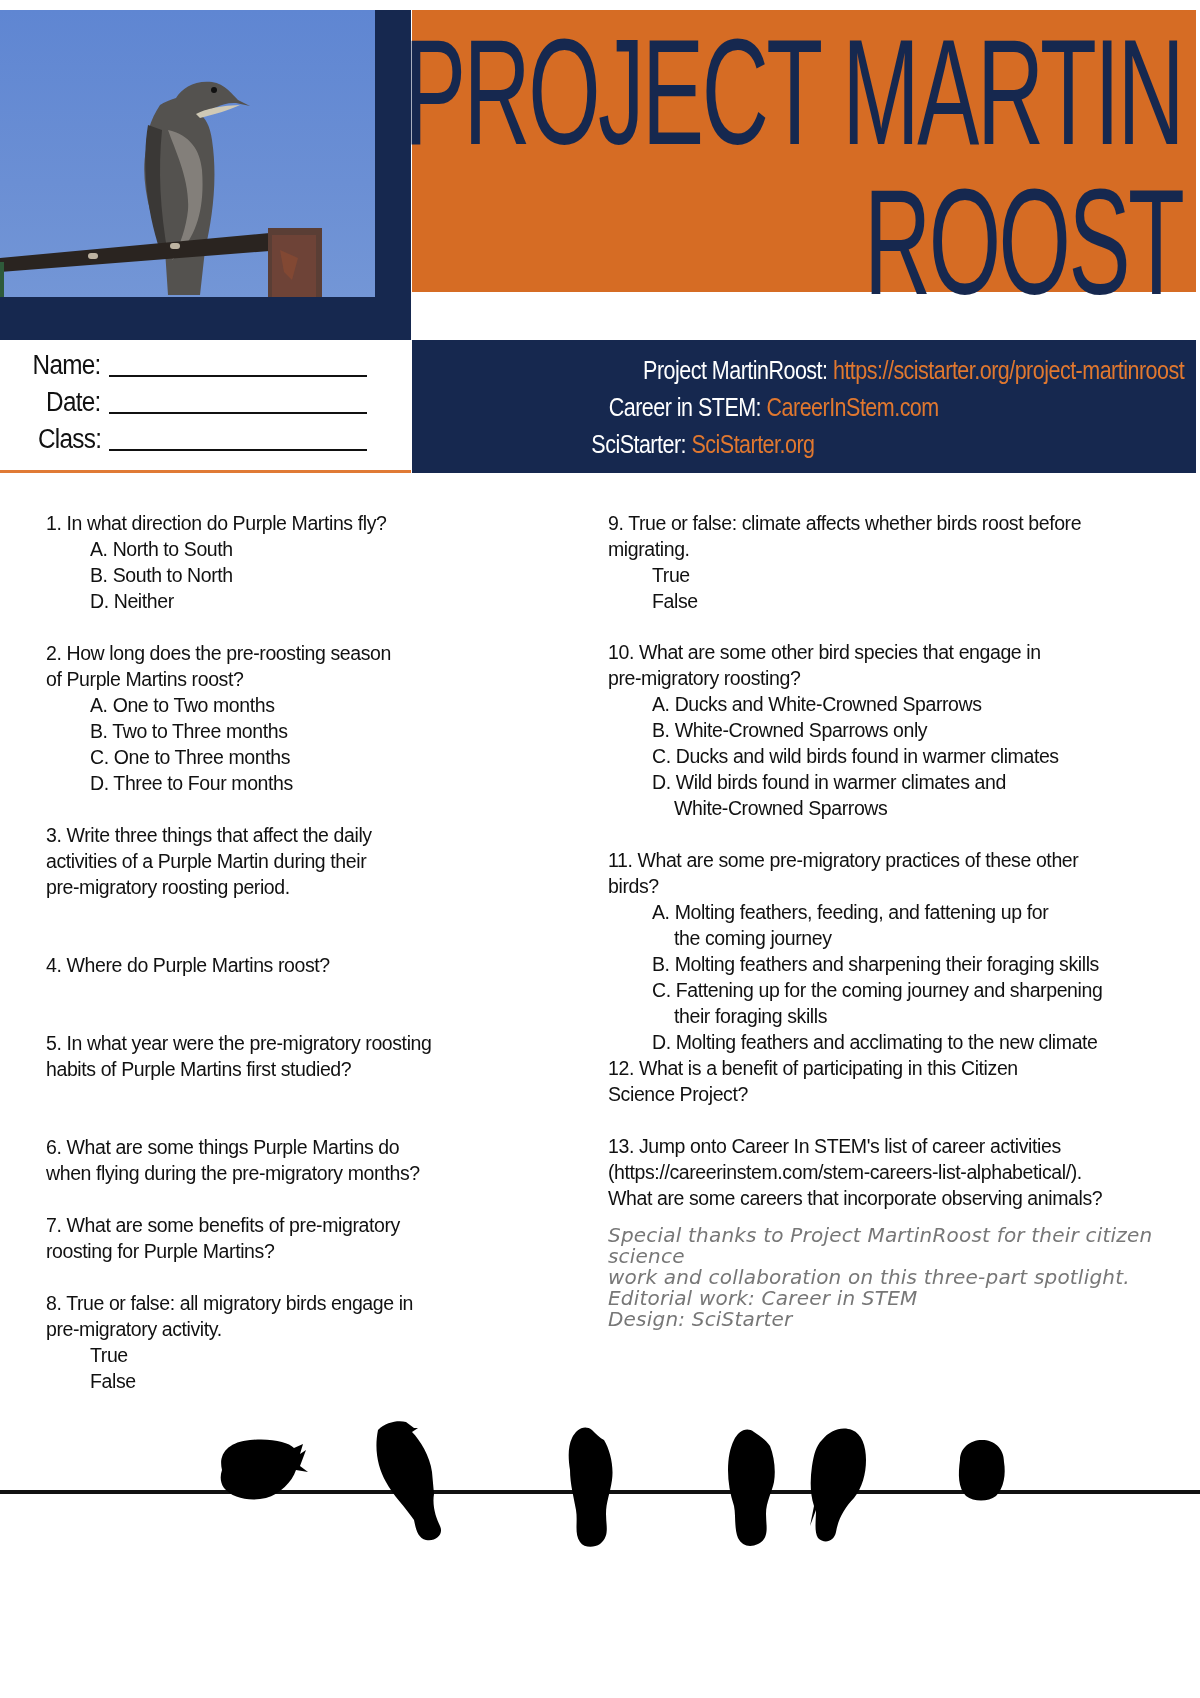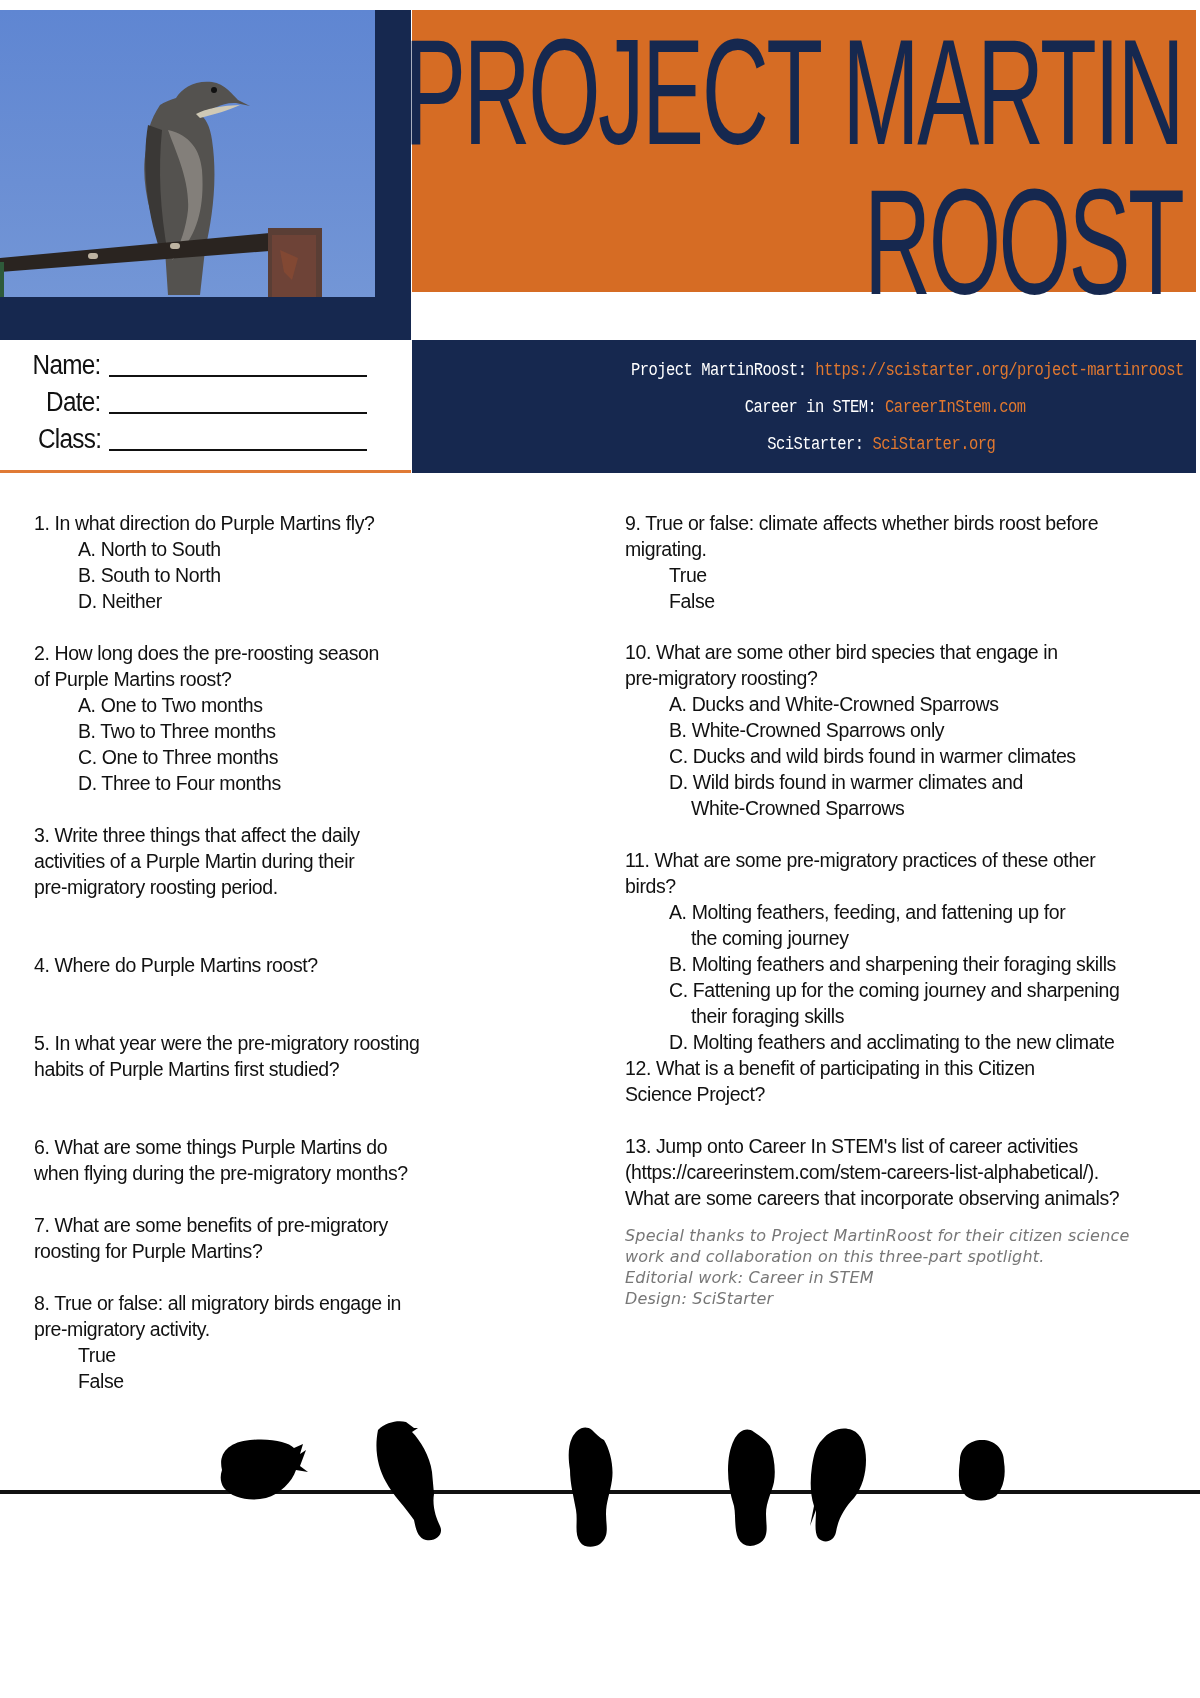--- a/index.html
+++ b/index.html
@@ -12,44 +12,44 @@
            background: linear-gradient(180deg, #5f86d2 0%, #6b8fd4 60%, #7396d6 100%); }
   .hdr-orange { position: absolute; left: 412px; top: 10px; width: 784px; height: 282px; background: #d66c24; }
   .title { position: absolute; right: 14px; top: 6px; text-align: right; color: #16284f;
            font-family: "Liberation Sans Narrow", "Liberation Sans", sans-serif;
            font-size: 150px; line-height: 152px; letter-spacing: -4px;
            transform: scaleX(0.62); transform-origin: right top; white-space: nowrap; }
   .title .l1 { display: block; }
   .title .l2 { display: block; margin-top: -2px; }
 
   .hdr-info { position: absolute; left: 412px; top: 340px; width: 784px; height: 133px; background: #16284f; }
-  .info-lines { position: absolute; right: 12px; top: 12px; text-align: center; color: #ffffff;
-                font-size: 18px; line-height: 37px; letter-spacing: -0.6px; font-family: Liberation Mono, monospace; }
+  .info-lines { position: absolute; right: 12px; top: 12px; text-align: left; color: #ffffff;
+                font-size: 25px; line-height: 37px; letter-spacing: -0.6px; }
   .info-line { display: block; white-space: nowrap; }
   .info-line .lbl { color: #ffffff; }
   .info-line .lnk { color: #e1782f; }
   .info-inner { display: inline-block; transform: scaleX(0.86); transform-origin: right center; }
 
   .fields { position: absolute; left: 0; top: 340px; width: 411px; height: 106px; background: #fff; }
   .fields-underline { position: absolute; left: 0; top: 470px; width: 411px; height: 3px; background: #e07a35; }
   .field-row { position: absolute; right: 44px; display: flex; align-items: flex-end; }
   .field-label { font-size: 27px; letter-spacing: -0.8px; color: #111; text-align: right; margin-right: 8px;
                  transform: scaleX(0.9); transform-origin: right bottom; }
   .field-line { width: 258px; height: 0; border-bottom: 2.5px solid #111; margin-bottom: 4px; }
 
   
   .col { position: absolute; top: 510px; font-size: 19.5px; line-height: 26px; color: #111; letter-spacing: -0.4px; }
-  .col-left { left: 34px; width: 470px; }
-  .col-right { left: 625px; width: 570px; }
+  .col-left { left: 46px; width: 470px; }
+  .col-right { left: 608px; width: 570px; }
   .q { margin: 0; }
   .q-text { display: block; }
   .opt { display: block; padding-left: 44px; }
 
   .credits { margin-top: 14px; font-family: "DejaVu Sans", sans-serif; font-style: italic; color: #777;
-             font-size: 16px; line-height: 21px; letter-spacing: 0.2px; }
+             font-size: 20px; line-height: 21px; letter-spacing: 0.2px; }
   .credits span { display: block; }
 
   
   .birds { position: absolute; left: 0; top: 1410px; width: 1200px; height: 150px; }
 </style>
 </head>
 <body>
 
 <div class="hdr-left"></div>
 <div class="photo" title="Purple Martin perched on a rusty metal bar against a blue sky">

